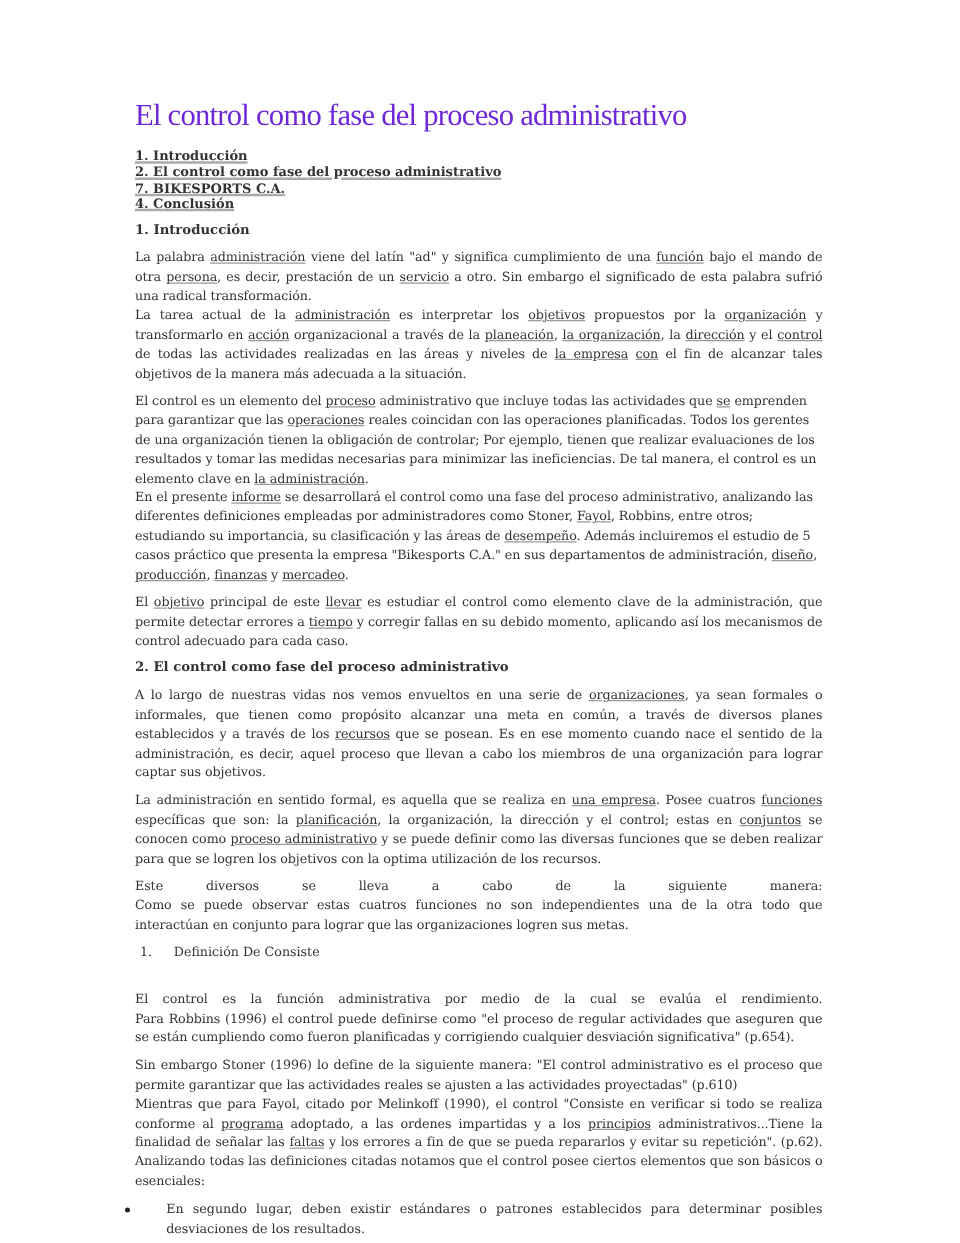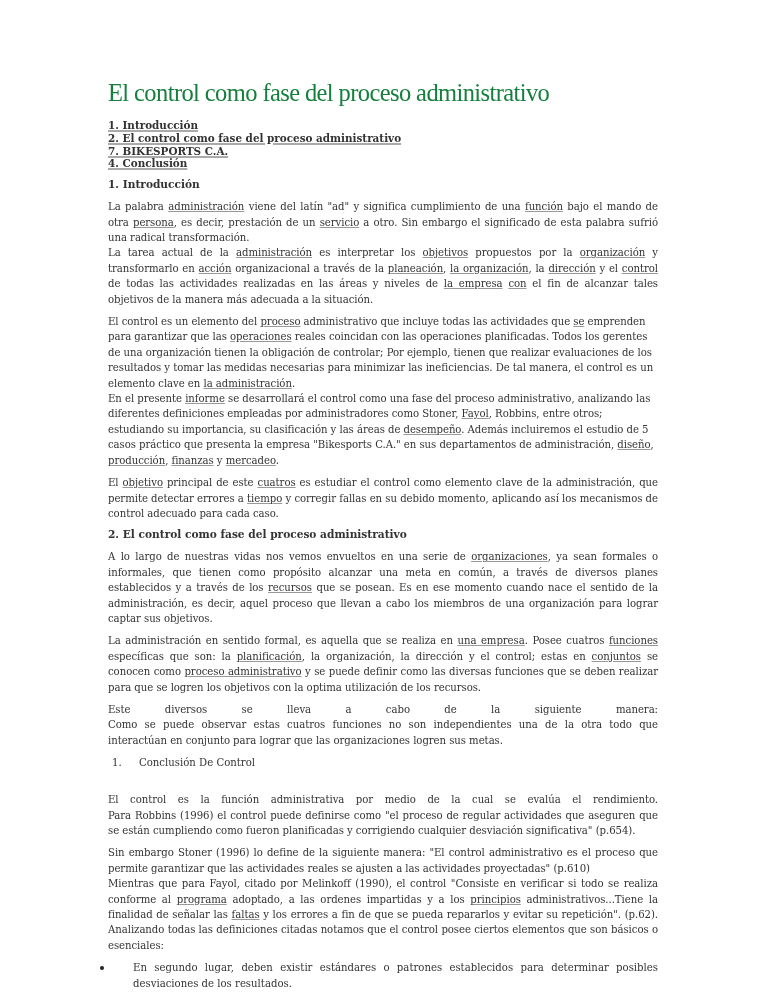--- a/index.html
+++ b/index.html
@@ -1,20 +1,20 @@
 <!DOCTYPE html>
 <html><head>
 <meta charset="utf-8">
 <style>
   html, body { margin: 0; padding: 0; background: #ffffff; }
   body { width: 768px; height: 994px; overflow: hidden; position: relative;
          font-family: "DejaVu Serif", "Liberation Serif", serif; color: #333333; }
   .page { position: absolute; left: 108px; top: 78px; width: 550px; }
   h1 { font-family: "Liberation Serif", "DejaVu Serif", serif; font-weight: normal;
-       font-size: 24.5px; letter-spacing: -0.6px; color: #15803d; margin: 0 0 11px 0; line-height: 30px; }
+       font-size: 24.5px; letter-spacing: -0.6px; color: #6d28d9; margin: 0 0 11px 0; line-height: 30px; }
   .toc { margin: 0 0 8px 0; padding: 0; list-style: none; }
   .toc li { font-size: 10.4px; line-height: 12.8px; font-weight: bold; }
   .toc a { color: #333333; text-decoration: underline; text-decoration-color: #aaaaaa; text-decoration-thickness: 1.5px; }
   h2 { font-size: 10.6px; font-weight: bold; margin: 0 0 8px 0; line-height: 13px; color: #333333; }
   p { font-size: 10.15px; line-height: 15.4px; margin: 0 0 7px 0; letter-spacing: -0.05px; }
   p.j { text-align: justify; }
   p.jl { text-align: justify; text-align-last: justify; margin-bottom: 0; }
   .u { text-decoration: underline; text-decoration-color: #999999; }
   .num { font-size: 10.15px; line-height: 15px; margin: 0 0 22px 0; padding-left: 0; display: flex; }
   .num .n { width: 27px; padding-left: 4px; }
@@ -38,34 +38,34 @@
   <h2>1. Introducción</h2>
 
   <p class="j" style="margin-bottom:0"><span>La palabra </span><span class="u">administración</span><span> viene del latín "ad" y significa cumplimiento de una </span><span class="u">función</span><span> bajo el mando de otra </span><span class="u">persona</span><span>, es decir, prestación de un </span><span class="u">servicio</span><span> a otro. Sin embargo el significado de esta palabra sufrió una radical transformación.</span></p>
 
   <p class="j"><span>La tarea actual de la </span><span class="u">administración</span><span> es interpretar los </span><span class="u">objetivos</span><span> propuestos por la </span><span class="u">organización</span><span> y transformarlo en </span><span class="u">acción</span><span> organizacional a través de la </span><span class="u">planeación</span><span>, </span><span class="u">la organización</span><span>, la </span><span class="u">dirección</span><span> y el </span><span class="u">control</span><span> de todas las actividades realizadas en las áreas y niveles de </span><span class="u">la empresa</span><span> </span><span class="u">con</span><span> el fin de alcanzar tales objetivos de la manera más adecuada a la situación.</span></p>
 
   <p style="margin-bottom:0"><span>El control es un elemento del </span><span class="u">proceso</span><span> administrativo que incluye todas las actividades que </span><span class="u">se</span><span> emprenden para garantizar que las </span><span class="u">operaciones</span><span> reales coincidan con las operaciones planificadas. Todos los gerentes de una organización tienen la obligación de controlar; Por ejemplo, tienen que realizar evaluaciones de los resultados y tomar las medidas necesarias para minimizar las ineficiencias. De tal manera, el control es un elemento clave en </span><span class="u">la administración</span><span>.</span></p>
 
   <p><span>En el presente </span><span class="u">informe</span><span> se desarrollará el control como una fase del proceso administrativo, analizando las diferentes definiciones empleadas por administradores como Stoner, </span><span class="u">Fayol</span><span>, Robbins, entre otros; estudiando su importancia, su clasificación y las áreas de </span><span class="u">desempeño</span><span>. Además incluiremos el estudio de 5 casos práctico que presenta la empresa "Bikesports C.A." en sus departamentos de administración, </span><span class="u">diseño</span><span>, </span><span class="u">producción</span><span>, </span><span class="u">finanzas</span><span> y </span><span class="u">mercadeo</span><span>.</span></p>
 
-  <p class="j"><span>El </span><span class="u">objetivo</span><span> principal de este </span><span class="u">cuatros</span><span> es estudiar el control como elemento clave de la administración, que permite detectar errores a </span><span class="u">tiempo</span><span> y corregir fallas en su debido momento, aplicando así los mecanismos de control adecuado para cada caso.</span></p>
+  <p class="j"><span>El </span><span class="u">objetivo</span><span> principal de este </span><span class="u">llevar</span><span> es estudiar el control como elemento clave de la administración, que permite detectar errores a </span><span class="u">tiempo</span><span> y corregir fallas en su debido momento, aplicando así los mecanismos de control adecuado para cada caso.</span></p>
 
   <h2>2. El control como fase del proceso administrativo</h2>
 
   <p class="j"><span>A lo largo de nuestras vidas nos vemos envueltos en una serie de </span><span class="u">organizaciones</span><span>, ya sean formales o informales, que tienen como propósito alcanzar una meta en común, a través de diversos planes establecidos y a través de los </span><span class="u">recursos</span><span> que se posean. Es en ese momento cuando nace el sentido de la administración, es decir, aquel proceso que llevan a cabo los miembros de una organización para lograr captar sus objetivos.</span></p>
 
   <p class="j"><span>La administración en sentido formal, es aquella que se realiza en </span><span class="u">una empresa</span><span>. Posee cuatros </span><span class="u">funciones</span><span> específicas que son: la </span><span class="u">planificación</span><span>, la organización, la dirección y el control; estas en </span><span class="u">conjuntos</span><span> se conocen como </span><span class="u">proceso administrativo</span><span> y se puede definir como las diversas funciones que se deben realizar para que se logren los objetivos con la optima utilización de los recursos.</span></p>
 
   <p class="jl">Este diversos se lleva a cabo de la siguiente manera:</p>
   <p class="j">Como se puede observar estas cuatros funciones no son independientes una de la otra todo que interactúan en conjunto para lograr que las organizaciones logren sus metas.</p>
 
   <div class="num">
     <span class="n">1.</span>
-    <span>Conclusión De Control</span>
+    <span>Definición De Consiste</span>
   </div>
 
   <p class="jl">El control es la función administrativa por medio de la cual se evalúa el rendimiento.</p>
   <p class="j">Para Robbins (1996) el control puede definirse como "el proceso de regular actividades que aseguren que se están cumpliendo como fueron planificadas y corrigiendo cualquier desviación significativa" (p.654).</p>
 
   <p class="j" style="margin-bottom:0"><span>Sin embargo Stoner (1996) lo define de la siguiente manera: "El control administrativo es el proceso que permite garantizar que las actividades reales se ajusten a las actividades proyectadas" (p.610)</span></p>
   <p class="j"><span>Mientras que para Fayol, citado por Melinkoff (1990), el control "Consiste en verificar si todo se realiza conforme al </span><span class="u">programa</span><span> adoptado, a las ordenes impartidas y a los </span><span class="u">principios</span><span> administrativos...Tiene la finalidad de señalar las </span><span class="u">faltas</span><span> y los errores a fin de que se pueda repararlos y evitar su repetición". (p.62). Analizando todas las definiciones citadas notamos que el control posee ciertos elementos que son básicos o esenciales:</span></p>
 
   <ul class="b">
     <li><span class="dot"></span></li>

